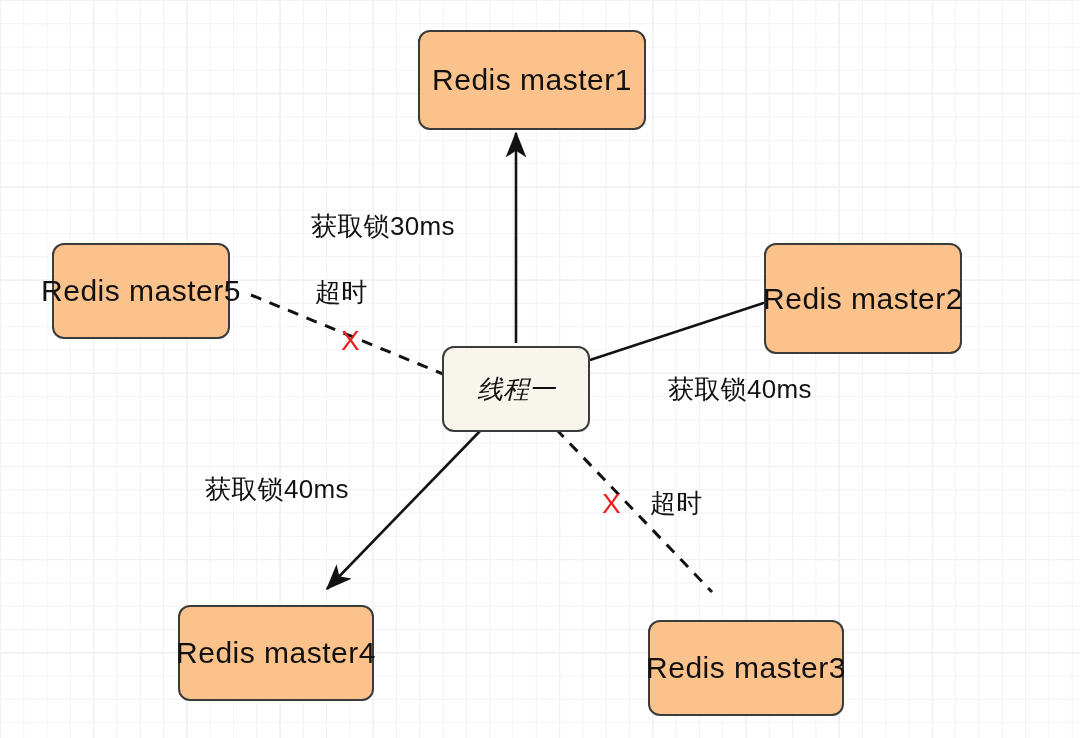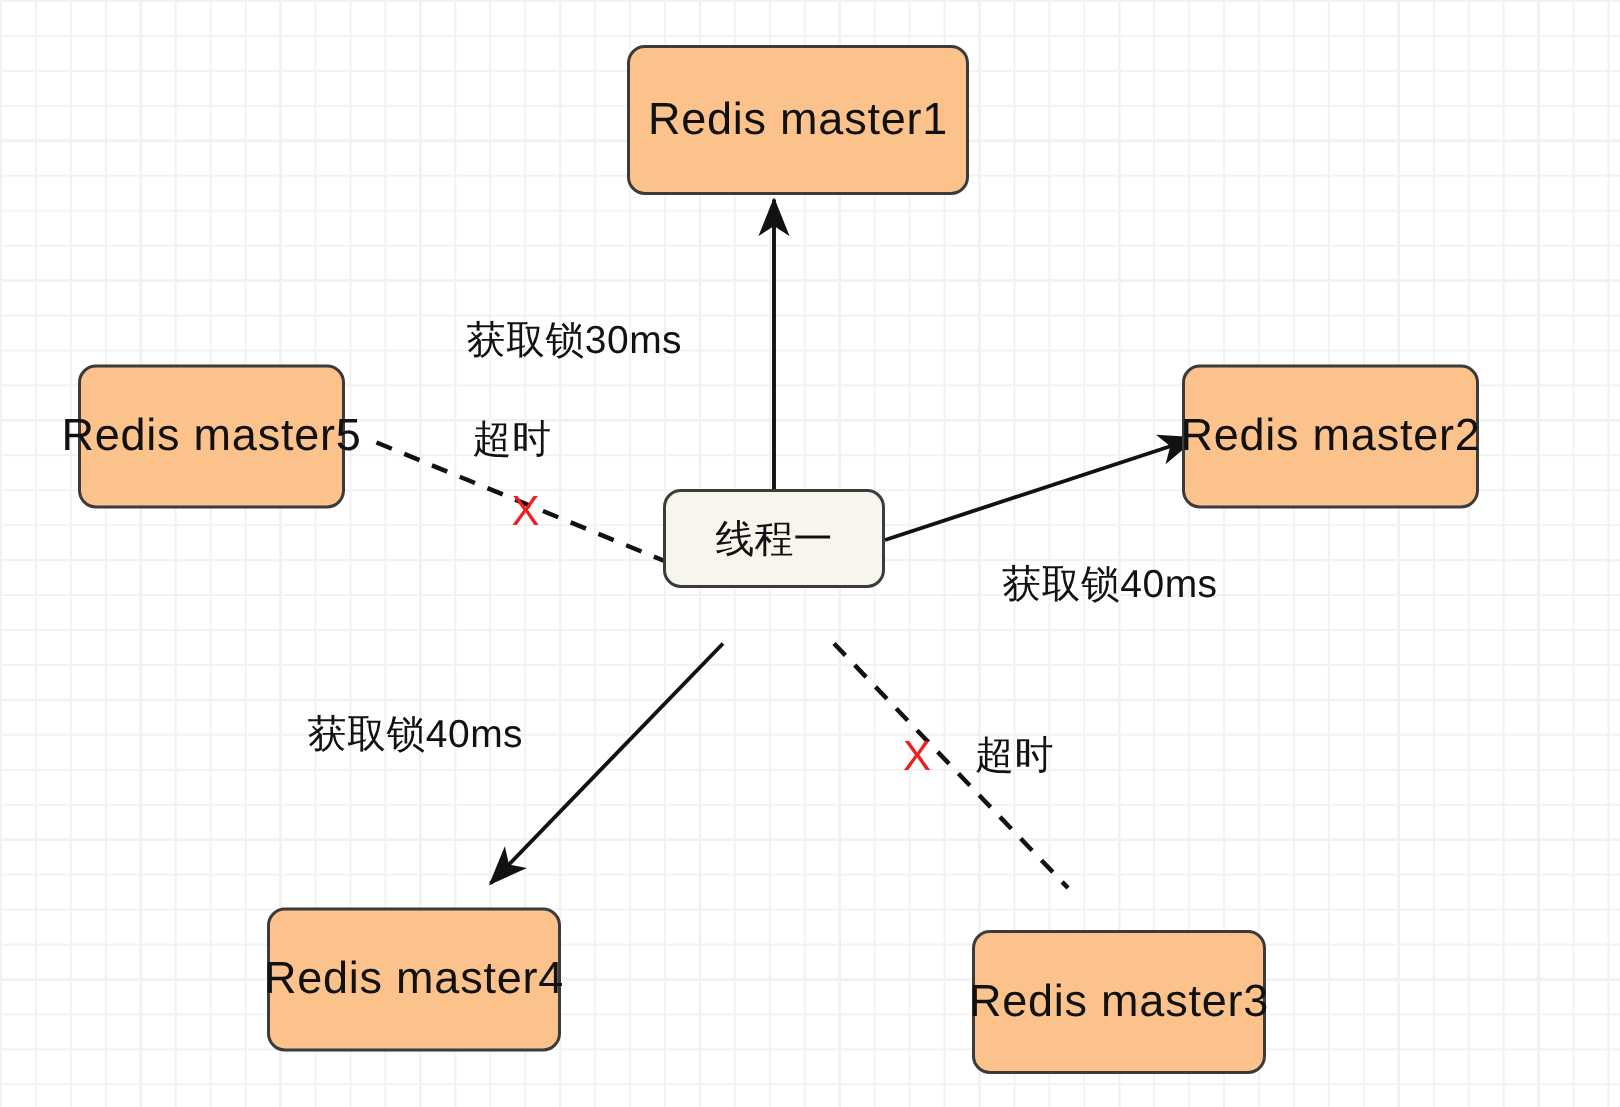--- a/index.html
+++ b/index.html
@@ -91,24 +91,24 @@
       </g>
   </svg>
 
   <div id="nodes-layer">
       <div class="node node-master" style="left: 418px; top: 30px; width: 228px; height: 100px; background: rgb(251, 194, 140); border-color: rgb(59, 59, 59);">
         <span>Redis  master1</span>
       </div>
       <div class="node node-master" style="left: 52px; top: 243px; width: 178px; height: 96px; background: rgb(251, 194, 140); border-color: rgb(59, 59, 59);">
         <span>Redis  master5</span>
       </div>
-      <div class="node node-master" style="left: 788px; top: 243px; width: 198px; height: 96px; background: rgb(251, 194, 140); border-color: rgb(59, 59, 59);">
+      <div class="node node-master" style="left: 764px; top: 243px; width: 198px; height: 111px; background: rgb(251, 194, 140); border-color: rgb(59, 59, 59);">
         <span>Redis  master2</span>
       </div>
-      <div class="node node-thread" style="left: 442px; top: 326px; width: 148px; height: 66px; background: rgb(248, 246, 236); border-color: rgb(59, 59, 59);">
+      <div class="node node-thread" style="left: 442px; top: 346px; width: 148px; height: 86px; background: rgb(248, 246, 236); border-color: rgb(59, 59, 59); font-style: italic;">
         <span>线程一</span>
       </div>
       <div class="node node-master" style="left: 178px; top: 592px; width: 196px; height: 96px; background: rgb(251, 194, 140); border-color: rgb(59, 59, 59); margin-top: 13px;">
         <span>Redis  master4</span>
       </div>
       <div class="node node-master" style="left: 648px; top: 620px; width: 196px; height: 96px; background: rgb(251, 194, 140); border-color: rgb(59, 59, 59);">
         <span>Redis  master3</span>
       </div>
     </div>
   <div id="labels-layer">

